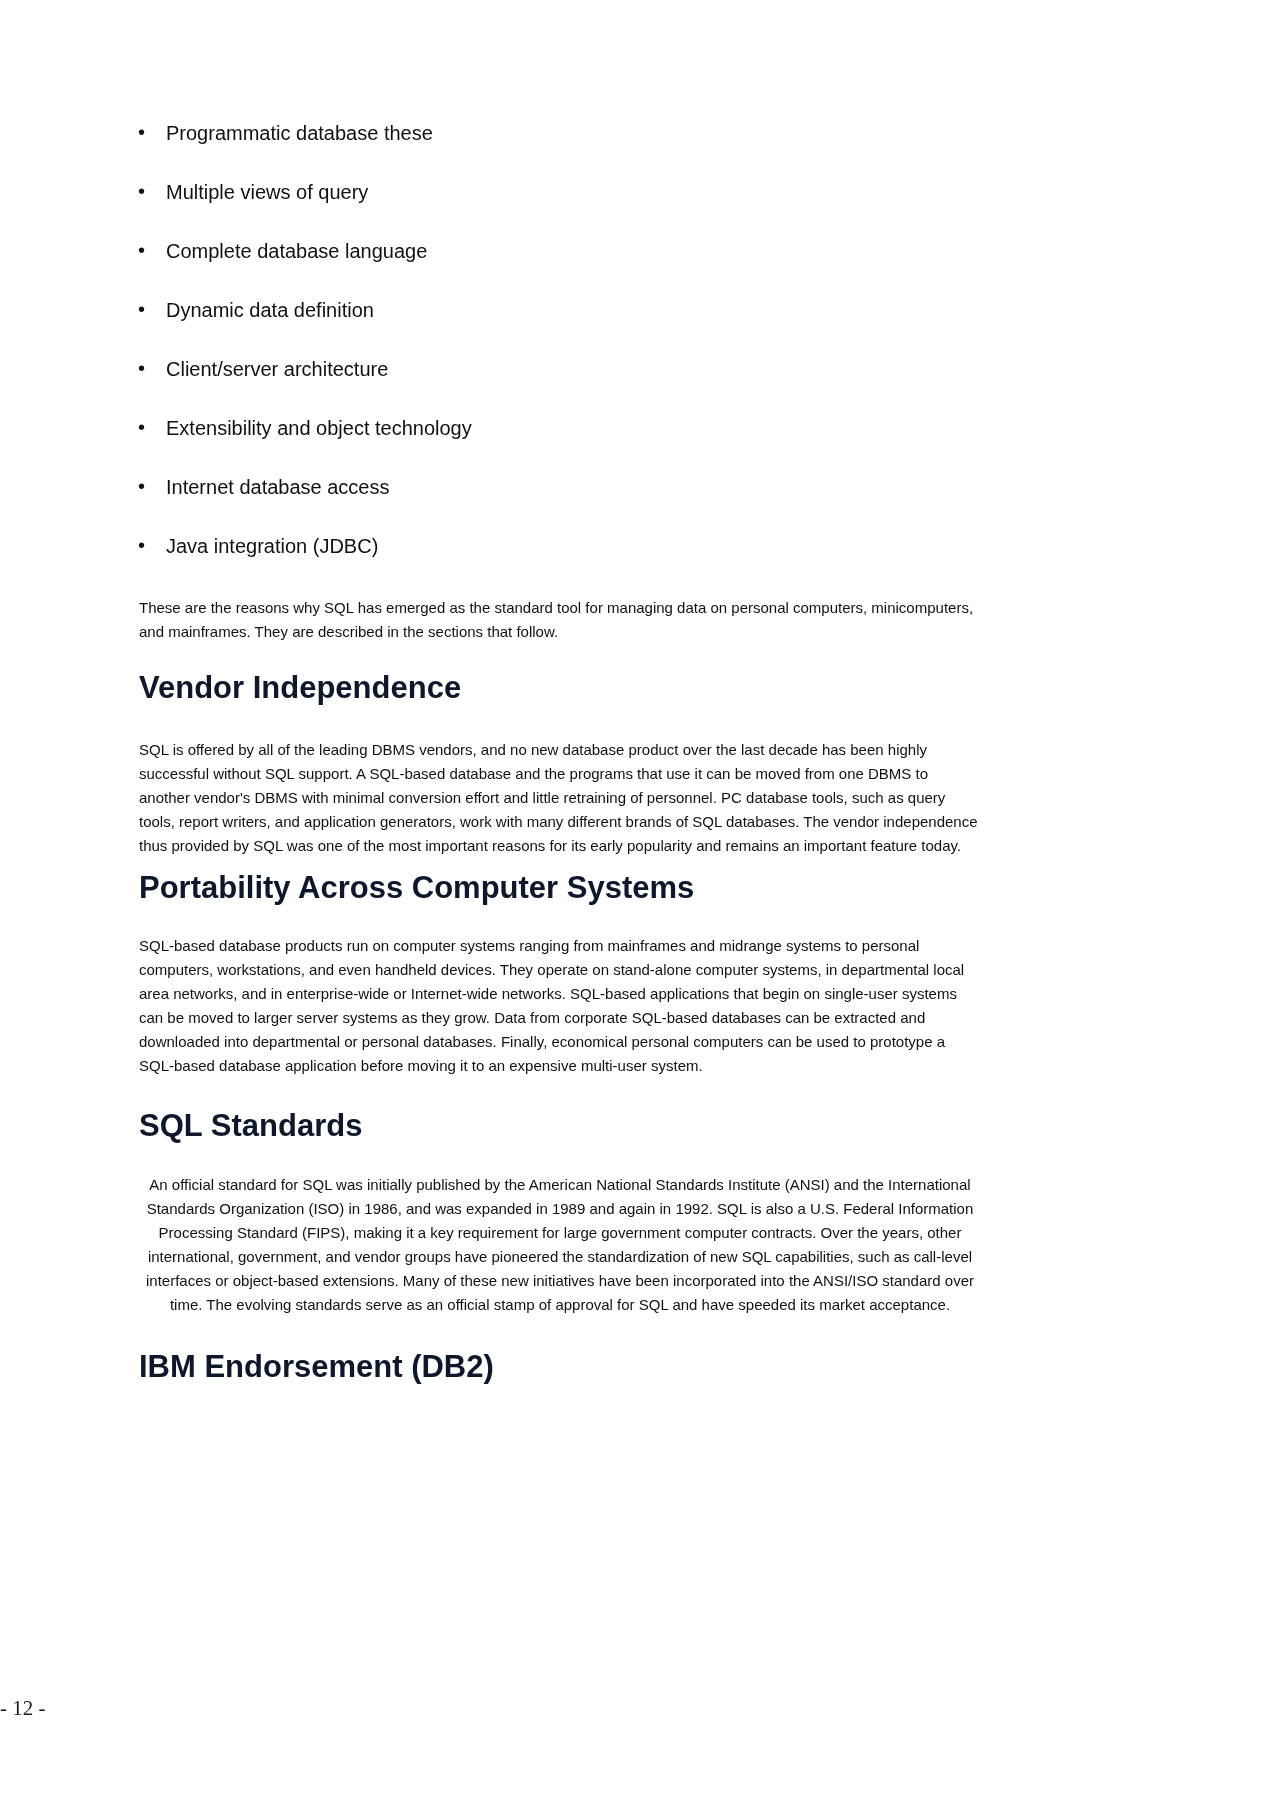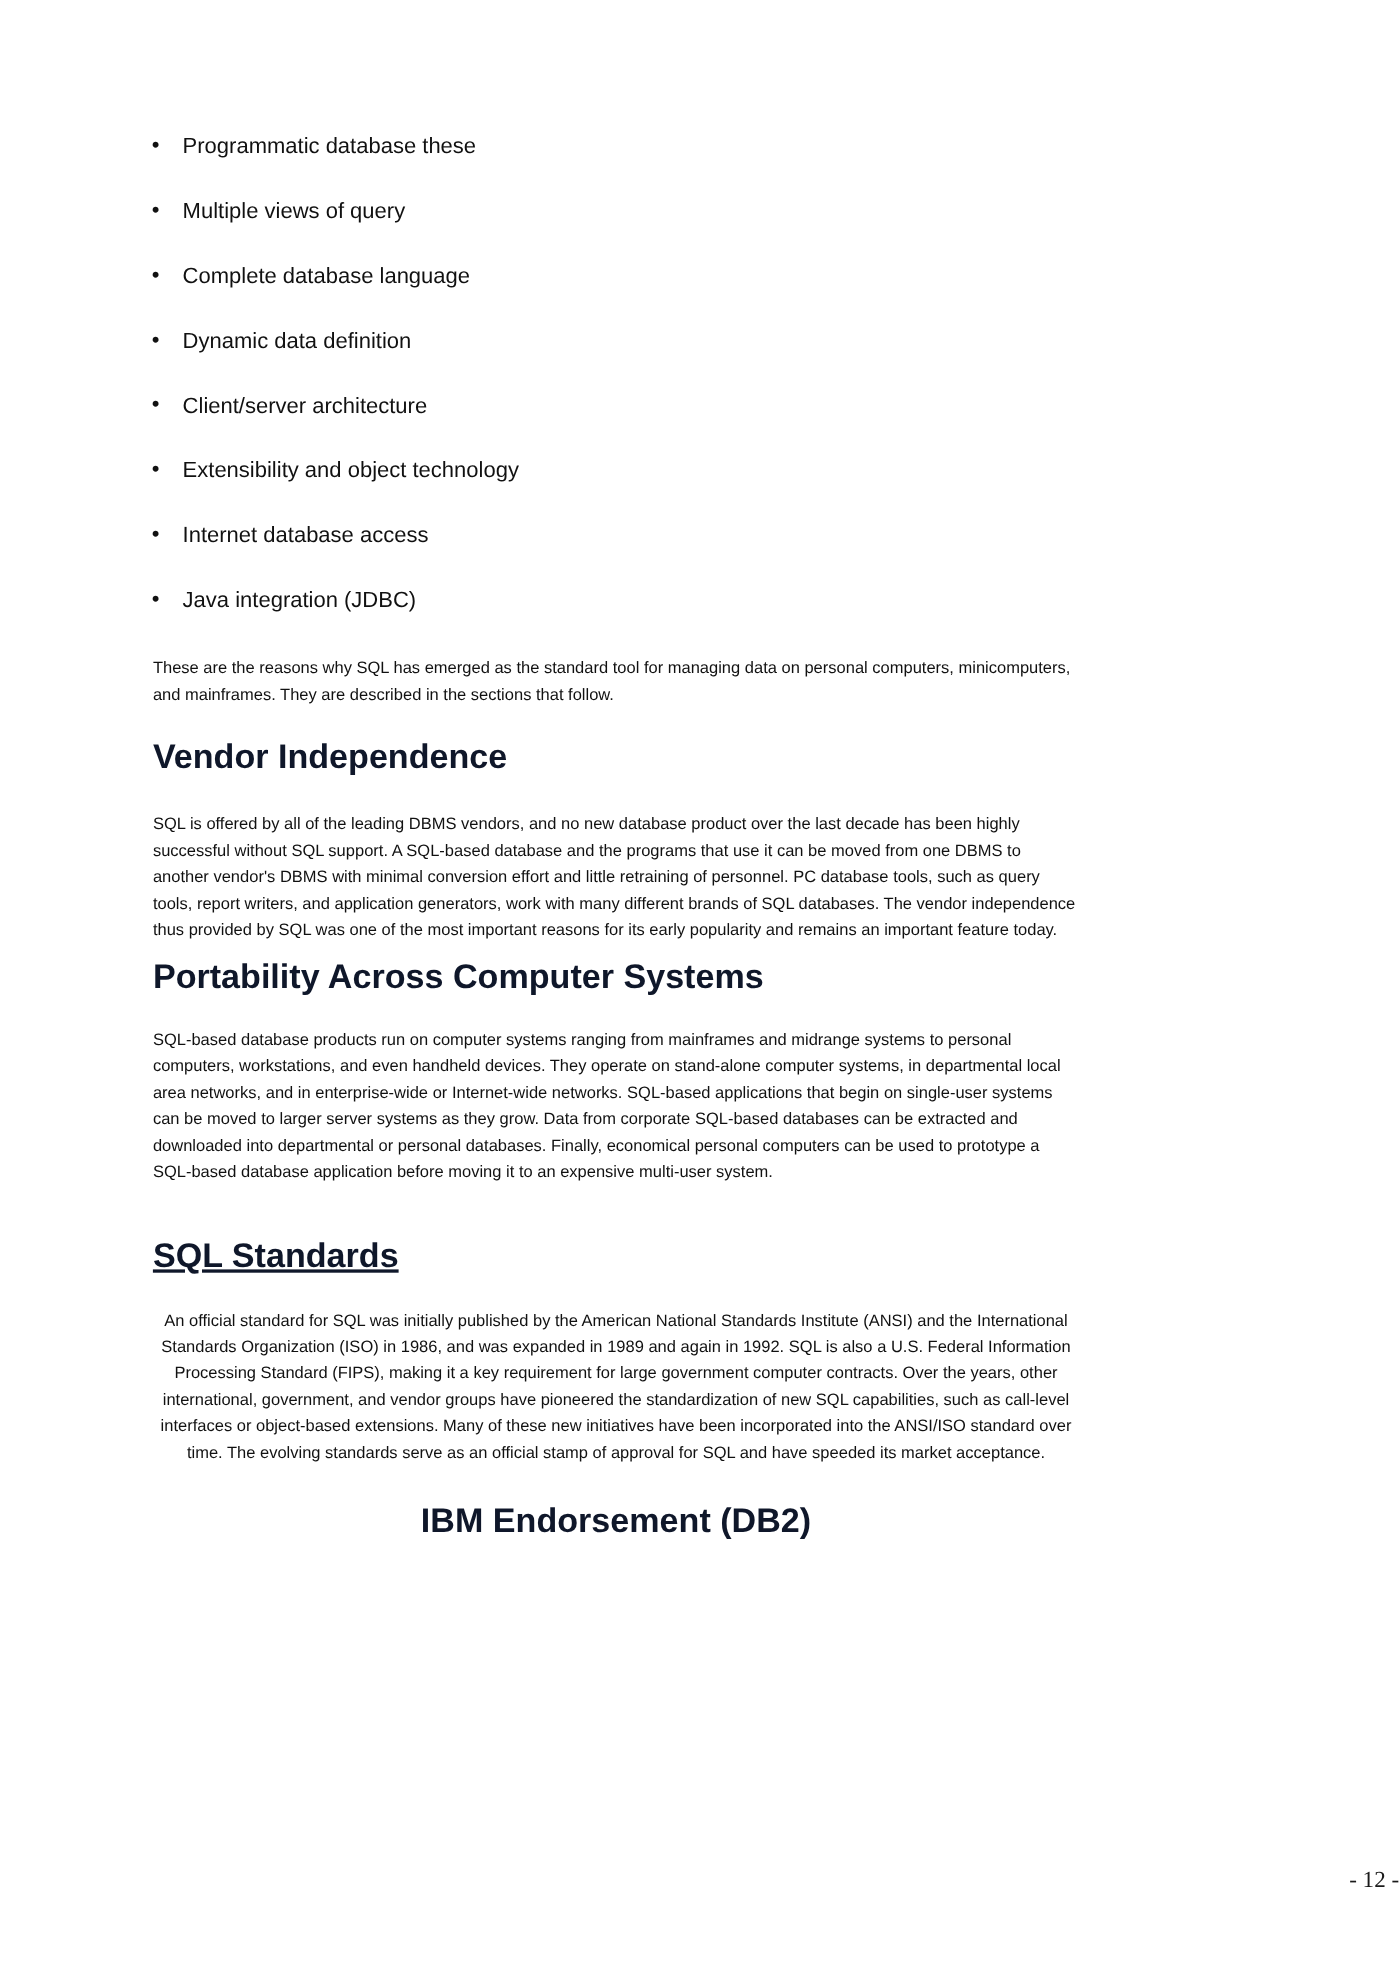--- a/index.html
+++ b/index.html
@@ -54,29 +54,29 @@
     line-height: 30px;
     font-weight: bold;
     color: #0f172a;
     letter-spacing: 0;
     white-space: nowrap;
   }
   h2.h-vendor      { margin-top: 29px; }
   p.p-vendor       { margin-top: 35px; }
   h2.h-portability { margin-top: 15px; }
   p.p-portability  { margin-top: 31px; }
-  h2.h-standards   { margin-top: 49px; text-decoration: underline; }
+  h2.h-standards   { margin-top: 33px; }
   p.p-standards    { margin-top: 32px; text-align: center; }
-  h2.h-ibm         { margin-top: 35px; text-align: center; }
+  h2.h-ibm         { margin-top: 35px; }
   .footer {
     position: absolute;
     left: 0;
     top: 1696px;
     width: 1272px;
-    text-align: right;
+    text-align: left;
     font-family: "Liberation Serif", serif;
     font-size: 21px;
     color: #1a1a1a;
   }
 </style>
 </head>
 <body>
 
 <div class="page">
 

